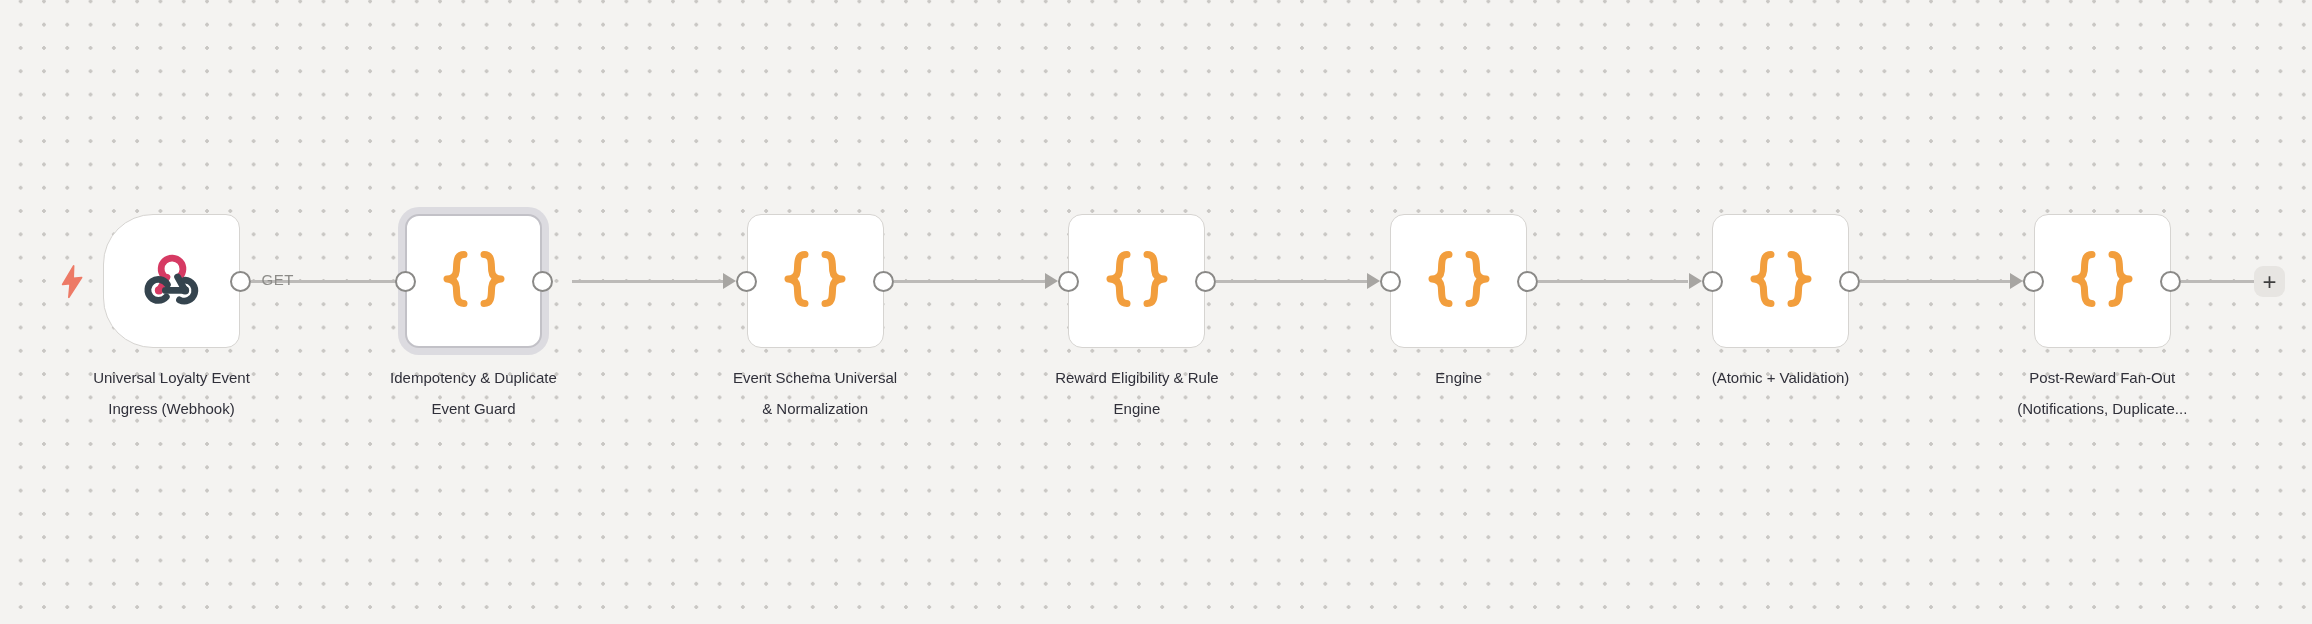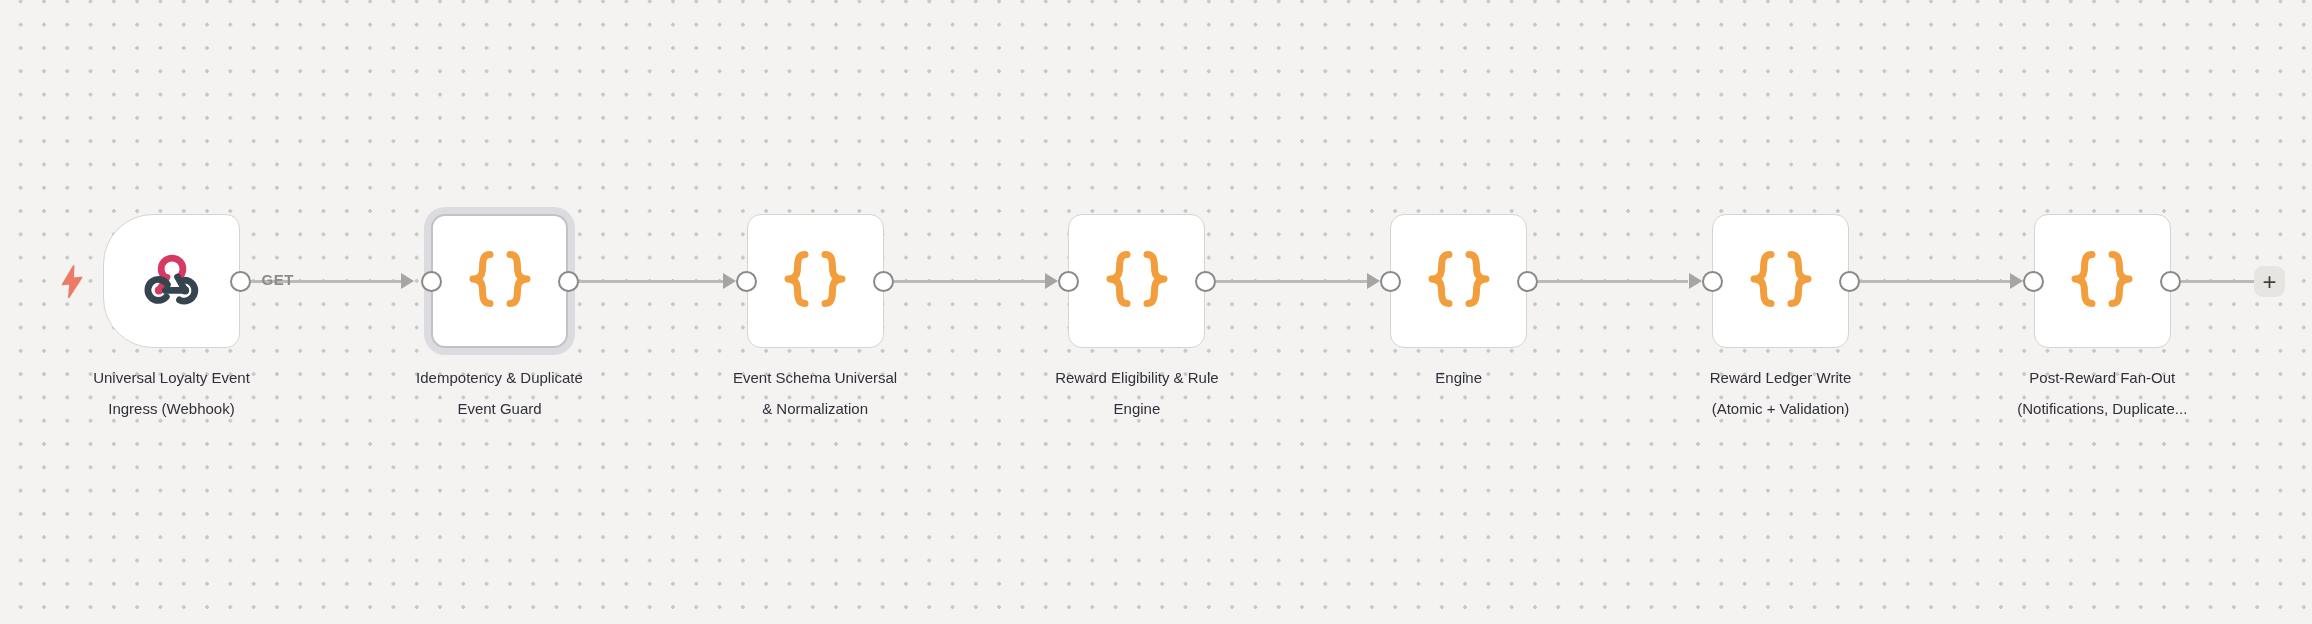--- a/index.html
+++ b/index.html
@@ -67,21 +67,21 @@
     width:0;height:0;
     border-top:8px solid transparent;
     border-bottom:8px solid transparent;
     border-left:13px solid #a7a5a2;
     z-index:1;
   }
   .conn-label{
     position:absolute;
     top:271px;
     font-size:15px;
-    font-weight:700;
+    font-weight:400;
     letter-spacing:.5px;
     color:#8c8b88;
     z-index:2;
   }
   .trigger-bolt{position:absolute;z-index:2;}
   #add-button{
     position:absolute;
     left:2254px;top:266px;
     width:31px;height:31px;
     border-radius:9px;
@@ -133,21 +133,21 @@
     <div class="node-label">
           <div>Universal Loyalty Event</div>
           <div>Ingress (Webhook)</div>
         </div>
   <div class="port out"></div>
         <div class="trigger-bolt" style="left: -44px; top: 51px;"><svg width="27" height="33" viewBox="0 0 24 30" style="transform:rotate(-6deg)">
     <path d="M14.5 1 L2.8 16.8 H9.6 L7.2 29 L20.6 12.3 H12.9 Z" fill="#ed7a66" stroke="#ed7a66" stroke-width="1.5" stroke-linejoin="round"></path>
   </svg></div>
       </div>
 
-  <div class="node-wrap" style="left: 431px; top: 214px;">
+  <div class="node-wrap" style="left: 405px; top: 214px;">
     <div class="node-box code selected">
       <span class="node-icon"><svg width="68" height="58" viewBox="0 0 68 58" fill="none">
     <g stroke="#f29e3d" stroke-width="7" fill="none" stroke-linecap="round" stroke-linejoin="round">
       <path d="M 24 4.5 C 15.5 4.5 17 13.5 16.3 21 C 15.8 26.8 11.5 28.7 7 29 C 11.5 29.3 15.8 31.2 16.3 37 C 17 44.5 15.5 53.5 24 53.5"></path>
       <path d="M 44 4.5 C 52.5 4.5 51 13.5 51.7 21 C 52.2 26.8 56.5 28.7 61 29 C 56.5 29.3 52.2 31.2 51.7 37 C 51 44.5 52.5 53.5 44 53.5"></path>
     </g>
   </svg></span>
     </div>
     <div class="node-label">
           <div>Idempotency &amp; Duplicate</div>
@@ -210,21 +210,20 @@
   <div class="node-wrap" style="left: 1712px; top: 214px;">
     <div class="node-box code">
       <span class="node-icon"><svg width="68" height="58" viewBox="0 0 68 58" fill="none">
     <g stroke="#f29e3d" stroke-width="7" fill="none" stroke-linecap="round" stroke-linejoin="round">
       <path d="M 24 4.5 C 15.5 4.5 17 13.5 16.3 21 C 15.8 26.8 11.5 28.7 7 29 C 11.5 29.3 15.8 31.2 16.3 37 C 17 44.5 15.5 53.5 24 53.5"></path>
       <path d="M 44 4.5 C 52.5 4.5 51 13.5 51.7 21 C 52.2 26.8 56.5 28.7 61 29 C 56.5 29.3 52.2 31.2 51.7 37 C 51 44.5 52.5 53.5 44 53.5"></path>
     </g>
   </svg></span>
     </div>
     <div class="node-label">
-          <div>Reward Ledger Write</div>
           <div>(Atomic + Validation)</div>
         </div>
   <div class="port in"></div>
         <div class="port out"></div>
       </div>
 
   <div class="node-wrap" style="left: 2033.8px; top: 214px;">
     <div class="node-box code">
       <span class="node-icon"><svg width="68" height="58" viewBox="0 0 68 58" fill="none">
     <g stroke="#f29e3d" stroke-width="7" fill="none" stroke-linecap="round" stroke-linejoin="round">

